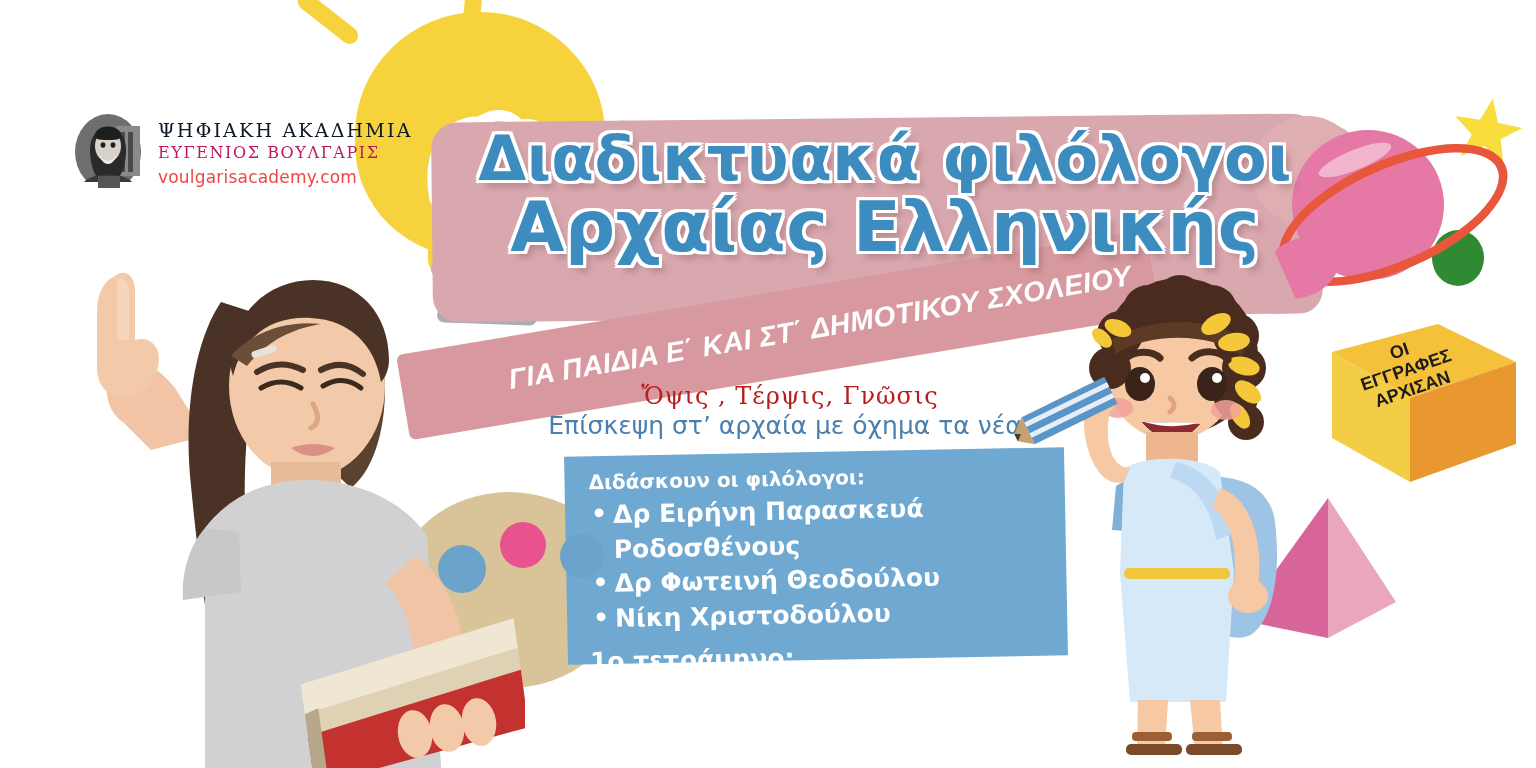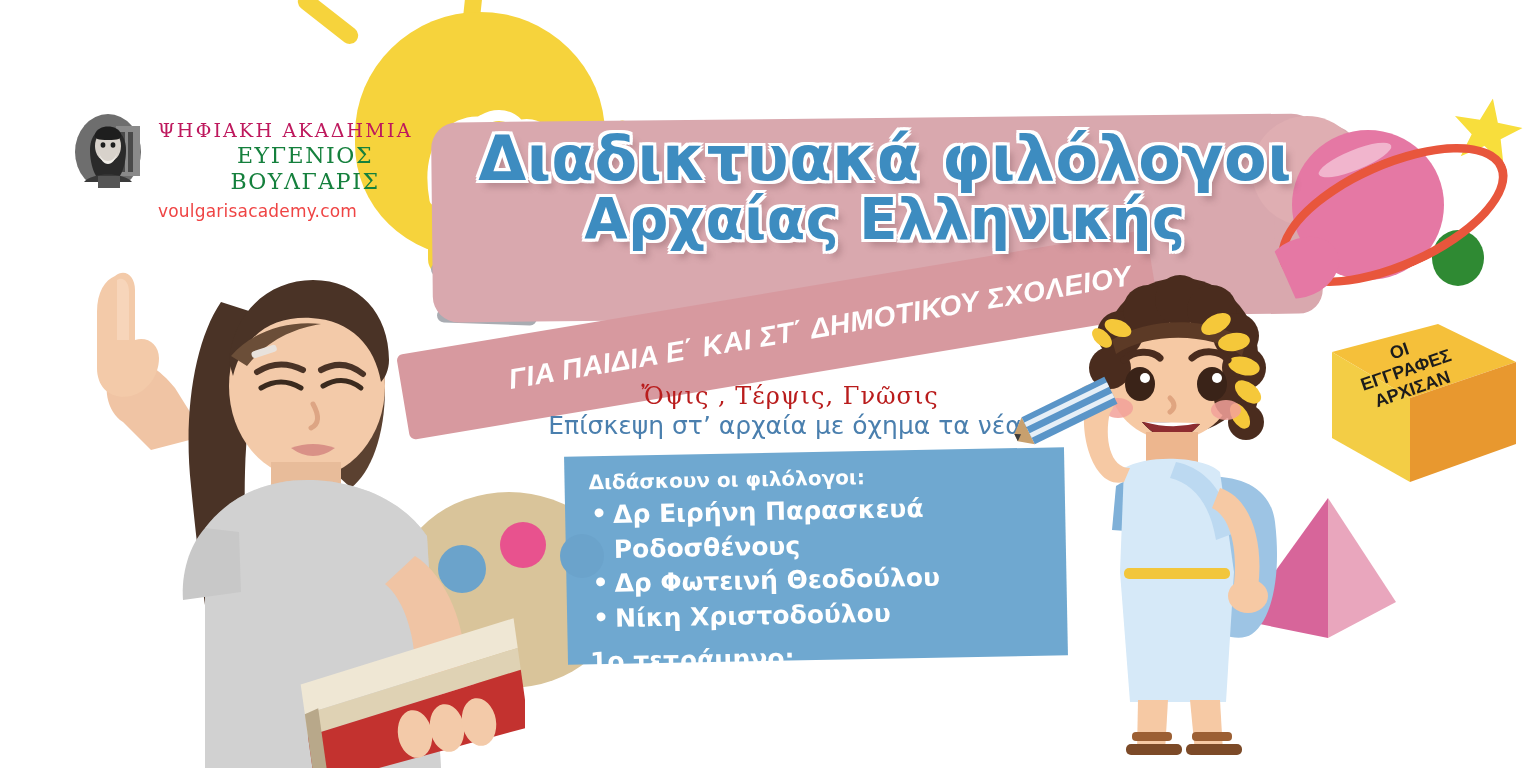--- a/index.html
+++ b/index.html
@@ -34,21 +34,21 @@
 
   
   .title-block{position:absolute;left:470px;top:128px;width:830px;text-align:center;z-index:6;}
   .title-line{font-family:"DejaVu Sans",sans-serif;font-weight:bold;color:#3d8cc0;line-height:1.0;
      letter-spacing:.5px;
      text-shadow:
        -3px -3px 0 #ffffff, 3px -3px 0 #ffffff, -3px 3px 0 #ffffff, 3px 3px 0 #ffffff,
        -3px 0 0 #ffffff, 3px 0 0 #ffffff, 0 -3px 0 #ffffff, 0 3px 0 #ffffff,
        6px 7px 6px rgba(120,80,85,.35);}
   .title-line.l1{font-size:62px;}
-  .title-line.l2{font-size:56px;margin-top:2px;}
+  .title-line.l2{font-size:70px;margin-top:2px;}
 
   
   .sub-block{position:absolute;left:470px;top:372px;width:640px;text-align:center;z-index:7;}
   .sub-greek{font-family:"DejaVu Serif",serif;color:#b91c1c;font-size:24px;letter-spacing:1px;line-height:1.05;margin-top:12px;}
   .sub-modern{font-family:"DejaVu Sans",sans-serif;color:#4a7fae;font-size:25px;margin-top:2px;}
 
   
   .infobox{position:absolute;left:566px;top:452px;width:500px;height:208px;background:#6fa8d0;
      transform:rotate(-1.1deg);z-index:5;box-sizing:border-box;padding:14px 20px 10px 22px;}
   .ib-head{color:#ffffff;font-size:20px;font-weight:bold;font-family:"DejaVu Sans",sans-serif;margin:0 0 4px 2px;}
@@ -90,22 +90,22 @@
   .palette{position:absolute;left:395px;top:492px;width:228px;height:196px;border-radius:50%;background:#d9c49a;z-index:5;}
   .pal-dot{position:absolute;border-radius:50%;z-index:6;}
   .pal-dot.d1{left:438px;top:545px;width:48px;height:48px;background:#6ba3cb;}
   .pal-dot.d2{left:500px;top:522px;width:46px;height:46px;background:#e8528e;}
   .pal-dot.d3{left:560px;top:534px;width:44px;height:44px;background:#6ba3cb;}
 
   
   .logo{position:absolute;left:72px;top:112px;width:380px;height:104px;z-index:9;display:flex;align-items:flex-start;gap:14px;}
   .logo-portrait{width:72px;height:84px;flex:none;position:relative;overflow:hidden;background:#ffffff;}
   .logo-text{padding-top:8px;}
-  .logo-l1{font-family:"DejaVu Serif",serif;color:#be185d;font-size:19px;letter-spacing:2.2px;line-height:1.15;}
-  .logo-l2{font-family:"DejaVu Serif",serif;color:#15803d;font-size:22px;letter-spacing:1.6px;line-height:1.2;margin-top:1px;text-align:center;}
+  .logo-l1{font-family:"DejaVu Serif",serif;color:#0f172a;font-size:19px;letter-spacing:2.2px;line-height:1.15;}
+  .logo-l2{font-family:"DejaVu Serif",serif;color:#be185d;font-size:16px;letter-spacing:1.6px;line-height:1.2;margin-top:1px;}
   .logo-l3{font-family:"DejaVu Sans",sans-serif;color:#ef4444;font-size:17px;letter-spacing:.2px;margin-top:5px;}
 </style>
 </head>
 <body>
 
 <div id="banner">
 
   <div class="bulb-wrap">
     <div class="ray r1"></div>
     <div class="ray r2"></div>

